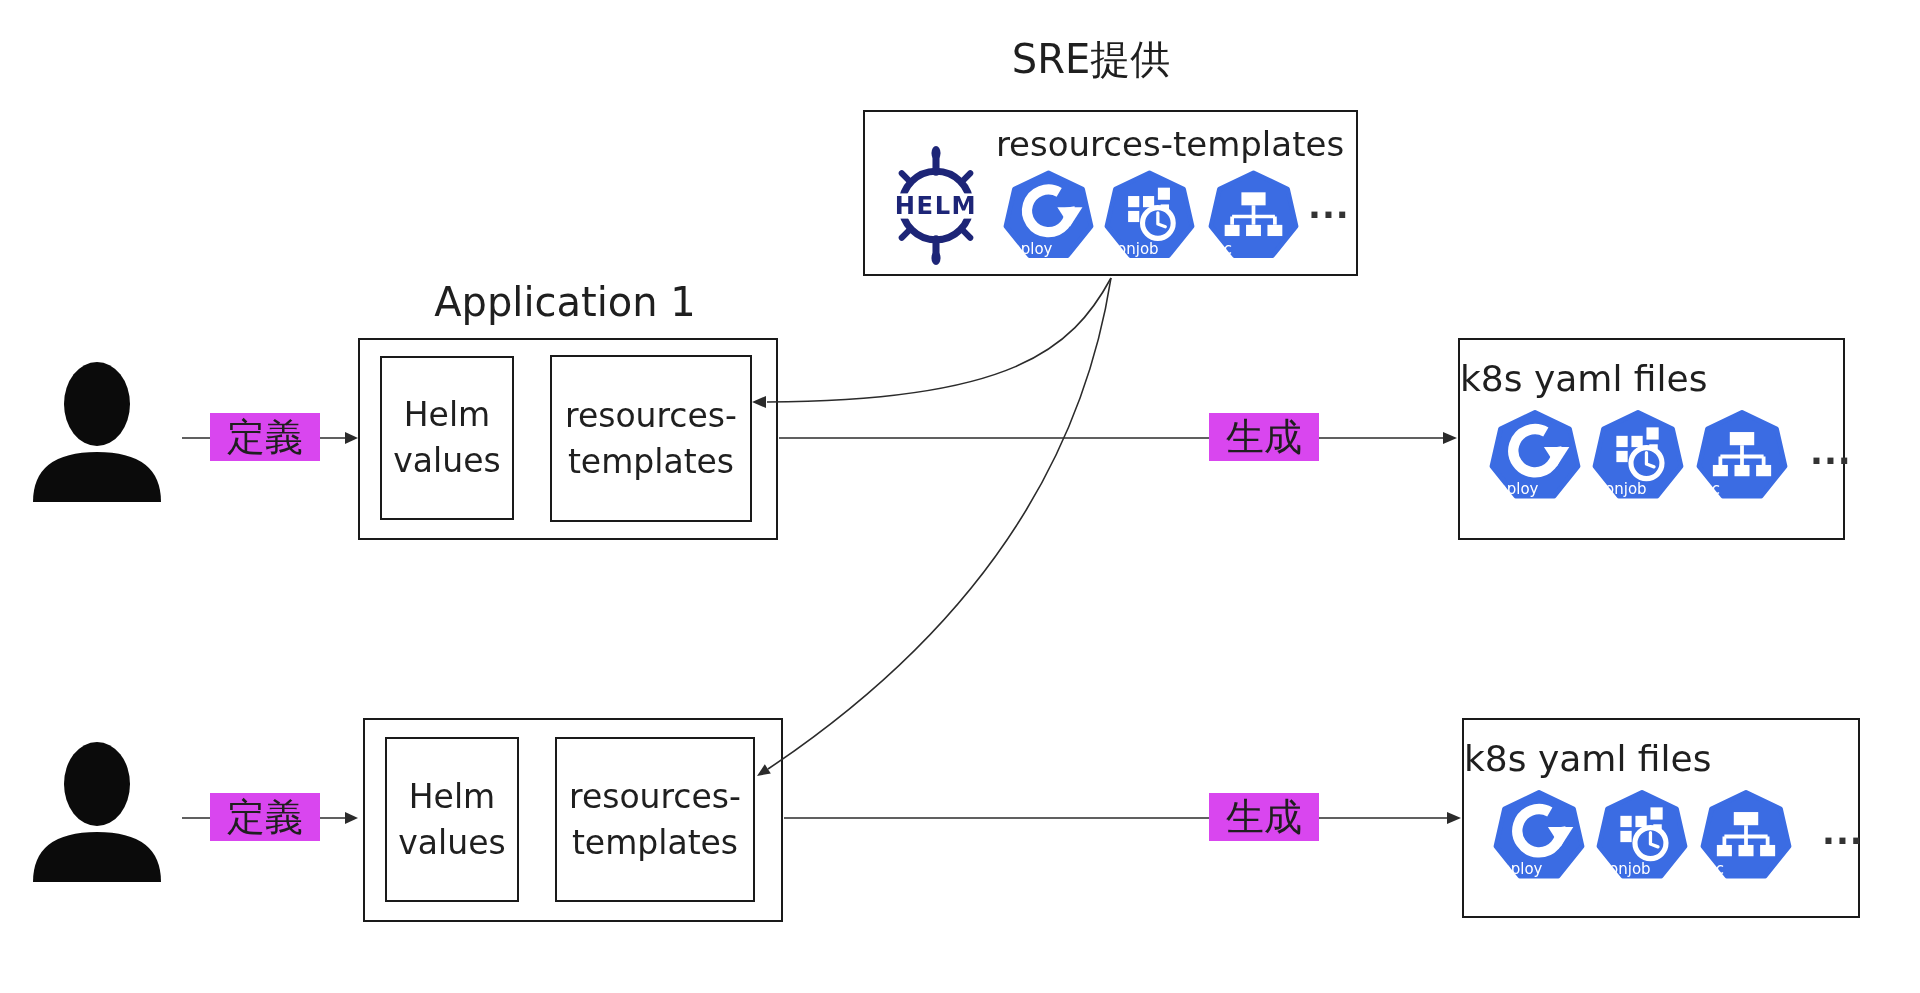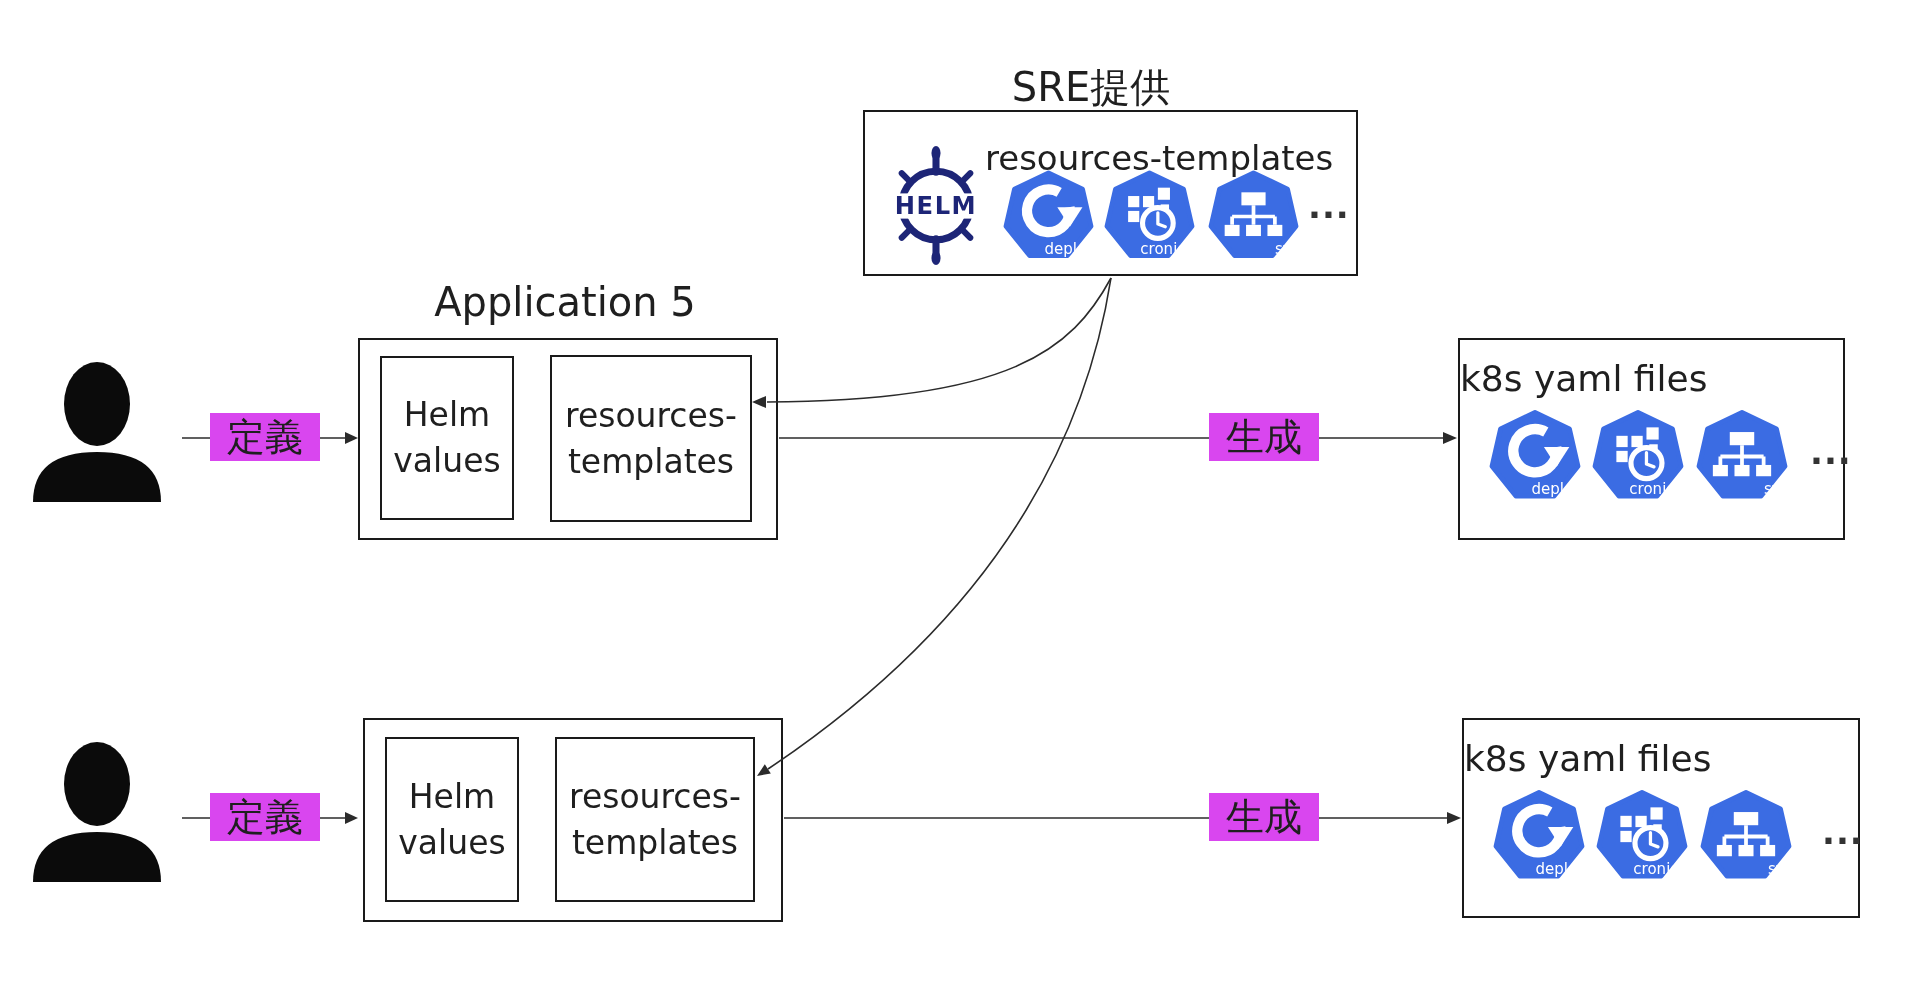--- a/index.html
+++ b/index.html
@@ -18,28 +18,28 @@
 
   #arrow-layer{position:absolute;left:0;top:0;width:1920px;height:993px;pointer-events:none;}
   #arrow-layer path, #arrow-layer line{stroke:var(--line);stroke-width:1.6;fill:none;}
   #arrow-layer polygon{fill:var(--line);stroke:none;}
 
   .line-label{position:absolute;width:110px;height:48px;line-height:48px;text-align:center;
     font-size:38px;background:#d946ef;color:var(--text);white-space:nowrap;}
 
   .k8icon{position:absolute;}
   .k8icon svg{width:100%;height:100%;display:block;}
-  .k8label{position:absolute;bottom:7px;left:0;right:0;text-align:right;color:#fff;font-size:15px;}
+  .k8label{position:absolute;bottom:7px;left:0;right:0;text-align:left;color:#fff;font-size:15px;}
   .dots{position:absolute;font-size:34px;font-weight:bold;color:#333;letter-spacing:1px;}
 
   .inner-box{position:absolute;background:#fff;border:2px solid #1a1a1a;box-sizing:border-box;
     display:flex;align-items:center;justify-content:center;text-align:center;}
   .inner-box .txt{font-size:33px;line-height:46px;color:var(--text);}
 
-  .sre-label{position:absolute;left:120px;top:24px;width:370px;font-size:34px;line-height:44px;}
+  .sre-label{position:absolute;left:120px;top:10px;width:370px;text-align:center;font-size:34px;line-height:44px;}
   .k8s-title{position:absolute;left:0;top:18px;width:100%;font-size:36px;}
 </style>
 </head>
 <body>
 
 <svg width="0" height="0" style="position:absolute" aria-hidden="true">
   <defs>
     <g id="sym-hepta">
       <polygon points="50,3 13.3,20.6 4.2,60.4 29.6,92.1 70.4,92.1 95.8,60.4 86.7,20.6" fill="var(--k8s-blue)" stroke="var(--k8s-blue)" stroke-width="5" stroke-linejoin="round"></polygon>
     </g>
@@ -64,21 +64,21 @@
       <path d="M50,38 V50 M27,50 H73 M27,50 V59 M50,50 V59 M73,50 V59" fill="none" stroke="#fff" stroke-width="4"></path>
       <rect x="19" y="59" width="16" height="12" fill="#fff"></rect>
       <rect x="42" y="59" width="16" height="12" fill="#fff"></rect>
       <rect x="65" y="59" width="16" height="12" fill="#fff"></rect>
     </g>
   </defs>
 </svg>
 
 <div id="canvas">
 
-  <div class="title" style="left:941px;top:32px;width:300px;margin-top:28px;">SRE提供</div>
+  <div class="title" style="left:941px;top:32px;width:300px;">SRE提供</div>
 
   <div class="box" style="left:863px;top:110px;width:495px;height:166px;">
     <svg class="abs" style="left:26px;top:30px;width:90px;height:126px;" viewBox="0 0 88 125">
       <circle cx="44" cy="63" r="34" fill="none" stroke="var(--helm-navy)" stroke-width="7"></circle>
       <line x1="19" y1="40" x2="10" y2="31" stroke="var(--helm-navy)" stroke-width="6" stroke-linecap="round"></line>
       <line x1="69" y1="40" x2="78" y2="31" stroke="var(--helm-navy)" stroke-width="6" stroke-linecap="round"></line>
       <line x1="19" y1="86" x2="10" y2="95" stroke="var(--helm-navy)" stroke-width="6" stroke-linecap="round"></line>
       <line x1="69" y1="86" x2="78" y2="95" stroke="var(--helm-navy)" stroke-width="6" stroke-linecap="round"></line>
       <line x1="44" y1="30" x2="44" y2="15" stroke="var(--helm-navy)" stroke-width="7" stroke-linecap="round"></line>
       <ellipse cx="44" cy="11" rx="4.5" ry="7" fill="var(--helm-navy)"></ellipse>
@@ -109,21 +109,21 @@
       <span class="k8label">svc</span>
     </div>
     <div class="dots" style="left:443px;top:74px;">...</div>
   </div>
 
   <svg class="abs" style="left:30px;top:360px;width:140px;height:145px;" viewBox="0 0 140 145">
     <ellipse cx="67" cy="44" rx="33" ry="42" fill="#0b0b0b"></ellipse>
     <path d="M3,142 Q3,92 67,92 Q131,92 131,142 Z" fill="#0b0b0b"></path>
   </svg>
 
-  <div class="title" style="left:415px;top:279px;width:300px;">Application 5</div>
+  <div class="title" style="left:415px;top:279px;width:300px;">Application 1</div>
 
   <div class="box" style="left:358px;top:338px;width:420px;height:202px;">
     <div class="inner-box" style="left:20px;top:16px;width:134px;height:164px;">
       <div class="txt" style="padding:0 12px;">Helm values</div>
     </div>
     <div class="inner-box" style="left:190px;top:15px;width:202px;height:167px;">
       <div class="txt">
         <div>resources-</div>
         <div>templates</div>
       </div>

